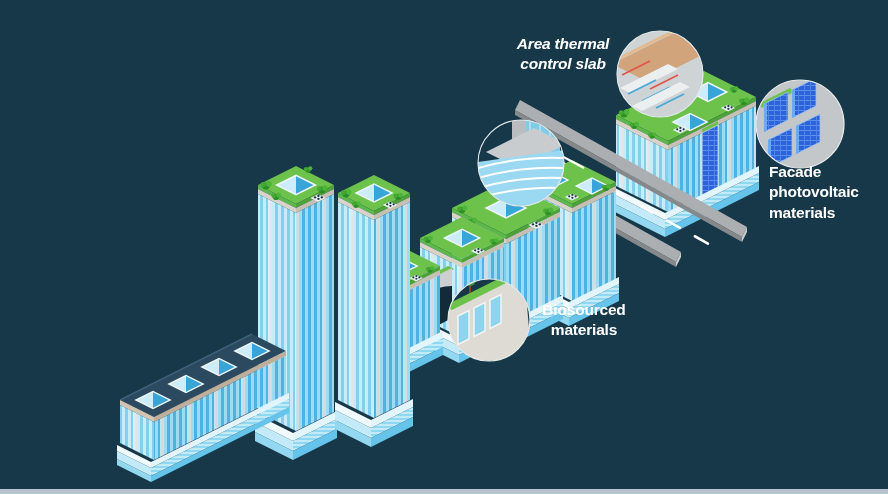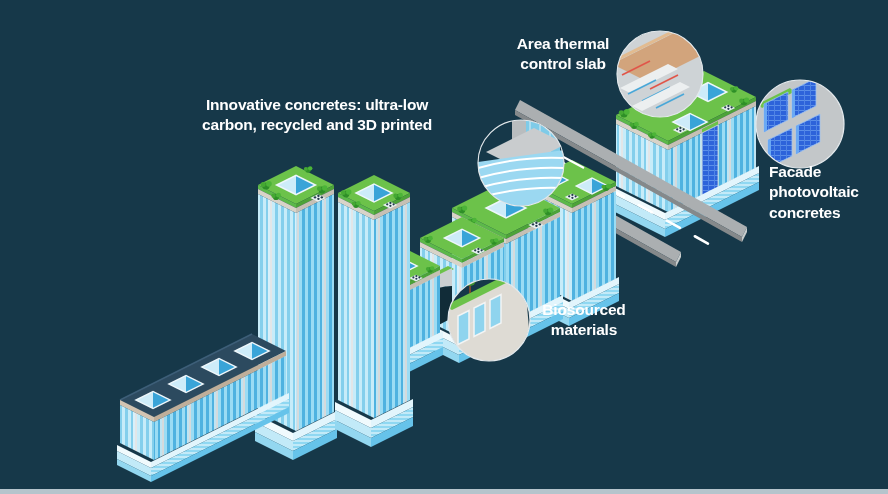--- a/index.html
+++ b/index.html
@@ -2,21 +2,21 @@
 <html><head>
 <meta charset="utf-8">
 <style>
   html,body{margin:0;padding:0;}
   body{width:888px;height:494px;overflow:hidden;background:#163849;position:relative;
        font-family:"Liberation Sans", sans-serif;}
   .stage{position:absolute;inset:0;}
   svg{position:absolute;left:0;top:0;}
   .lbl{position:absolute;color:#ffffff;font-weight:700;font-size:15.5px;line-height:1.32;
        white-space:pre-line;letter-spacing:-0.2px;}
-  .lbl-thermal{left:492px;top:34px;width:142px;text-align:center;}
+  .lbl-thermal{left:492px;top:34px;width:142px;text-align:center;font-style:italic;}
   .lbl-concretes{left:165px;top:95px;width:304px;text-align:center;}
   .lbl-pv{left:769px;top:162px;width:115px;text-align:left;}
   .lbl-bio{left:524px;top:300px;width:120px;text-align:center;}
   .bottom-strip{position:absolute;left:0;bottom:0;width:888px;height:5px;background:#b5c4cc;}
 </style>
 </head>
 <body>
 
 <div class="stage">
 <svg width="888" height="494" viewBox="0 0 888 494">
@@ -340,21 +340,19 @@
     <polygon points="792,90 795,88.5 795,116.5 792,118" fill="#6aa9f4"></polygon>
     <polygon points="768,140 771,138.5 771,166.5 768,168" fill="#6aa9f4"></polygon>
     <polygon points="796,126 799,124.5 799,152.5 796,154" fill="#6aa9f4"></polygon>
   </g>
   <circle cx="800" cy="124" r="44" fill="none" stroke="#e4e9ec" stroke-width="1.2"></circle>
 </g>
 </svg>
 
 <div class="lbl lbl-thermal">Area thermal
 control slab</div>
-<div class="lbl lbl-concretes">Innovative concretes: ultra-low
-carbon, recycled and 3D printed</div>
 <div class="lbl lbl-pv">Facade
 photovoltaic
-concretes</div>
+materials</div>
 <div class="lbl lbl-bio">Biosourced
 materials</div>
 <div class="bottom-strip"></div>
 </div>
 
 </body></html>

